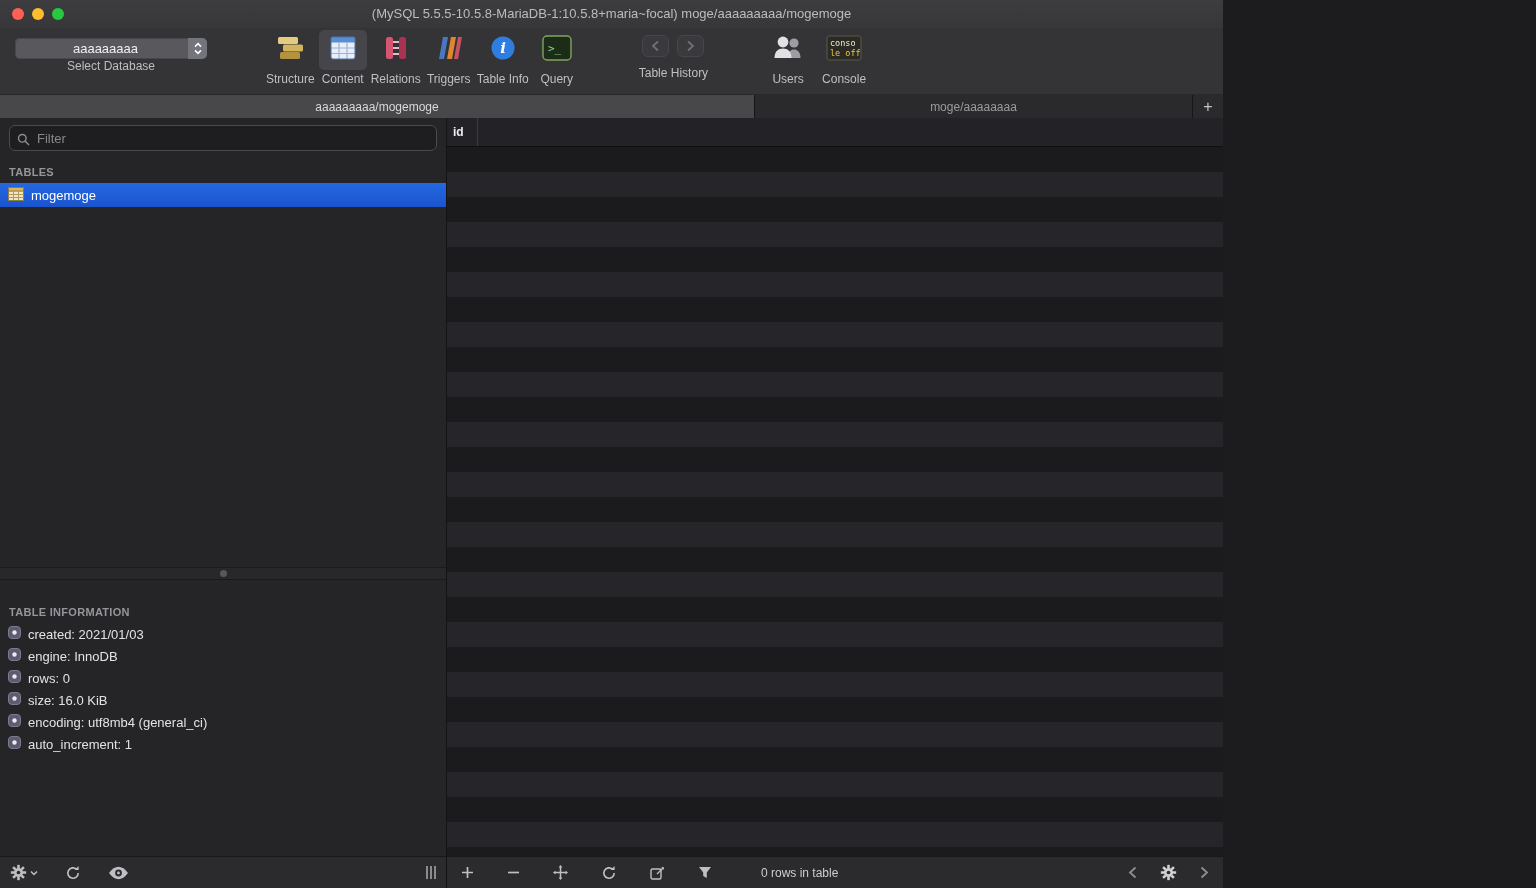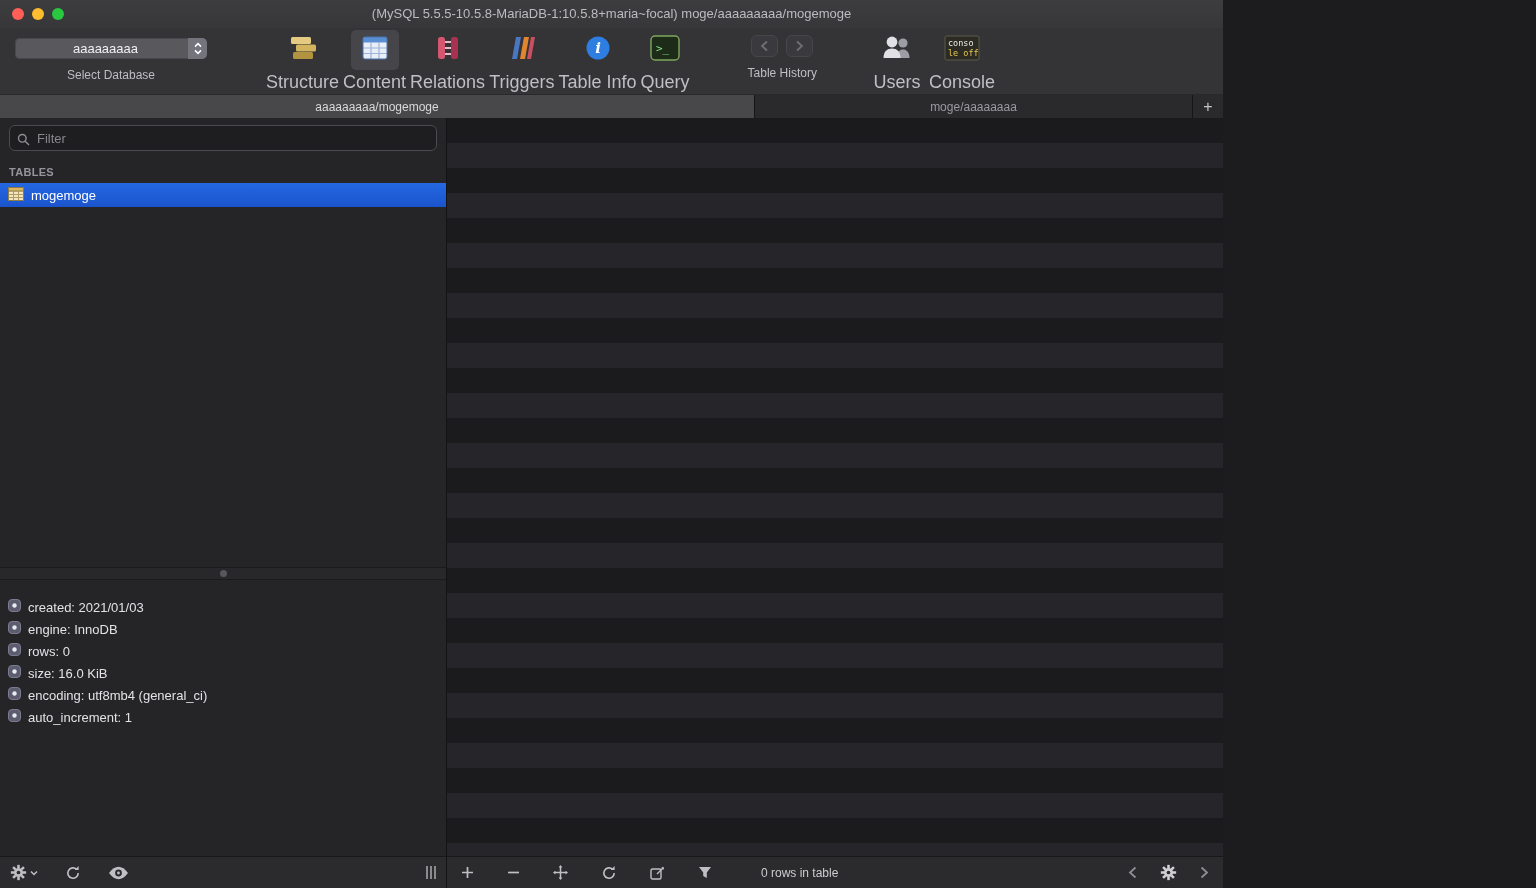--- a/index.html
+++ b/index.html
@@ -13,27 +13,27 @@
   .traffic { position: absolute; left: 12px; top: 8px; display: flex; gap: 8px; }
   .tl { width: 12px; height: 12px; border-radius: 50%; }
   .titlebar .title { text-align: center; line-height: 28px; font-size: 13px; color: #bcbcc0; white-space: nowrap; }
 
   
   .toolbar { height: 66px; background: #343437; display: flex; align-items: flex-start; flex: 0 0 auto; }
   .db-group { width: 206px; margin-left: 8px; display: flex; flex-direction: column; align-items: center; }
   .popup { margin-top: 10px; width: 192px; height: 21px; background: #58585d; border-radius: 5px; display: flex; align-items: center; box-shadow: 0 0 0 1px #47474c inset; cursor: default; padding-left: 8px; }
   .popup .pval { flex: 1; text-align: center; font-size: 13px; color: #f0f0f3; }
   .popup .stepper { width: 19px; height: 21px; background: #74747c; border-radius: 0 5px 5px 0; display: flex; align-items: center; justify-content: center; }
-  .db-caption { margin-top: 9px; font-size: 12px; color: #bdbdc2; text-align: center; }
+  .db-caption { font-size: 12px; color: #bdbdc2; text-align: center; }
 
   .titems { display: flex; margin-left: 52px; gap: 4px; }
   .titem { display: flex; flex-direction: column; align-items: center; padding-top: 2px; }
   .titem .ibox { min-width: 48px; height: 40px; display: flex; align-items: center; justify-content: center; border-radius: 5px; padding: 0 5px; }
   .titem.active .ibox { background: #45454a; }
-  .titem .tlabel { font-size: 18px; color: #bfbfc4; margin-top: 2px; white-space: nowrap; }
+  .titem .tlabel { font-size: 12px; color: #bfbfc4; margin-top: 2px; white-space: nowrap; }
 
   .history-group { margin-left: 58px; display: flex; flex-direction: column; align-items: center; padding-top: 7px; }
   .hist-btns { display: flex; gap: 8px; }
   .hist-btn { width: 27px; height: 22px; background: #3a3a3e; border: 1px solid #47474b; border-radius: 6px; display: flex; align-items: center; justify-content: center; }
   .history-group .tlabel { font-size: 12px; color: #bfbfc4; margin-top: 9px; }
 
   .right-items { margin-left: 56px; display: flex; gap: 8px; }
 
   
   .tabbar { height: 24px; display: flex; background: #86efac; border-top: 1px solid #29292c; flex: 0 0 auto; }
@@ -260,20 +260,21 @@
           </span>
           <span>mogemoge</span>
         </div>
       </div>
 
       <div class="splitter">
         <div class="dot"></div>
       </div>
 
       <div class="info-section">
+        <div class="side-heading" style="padding-top:10px">TABLE INFORMATION</div>
 
         <div class="info-row">
           <span><svg width="13" height="13" viewBox="0 0 13 13">
                 <rect x="0.5" y="0.5" width="12" height="12" rx="3.5" fill="#5c5c6e" stroke="#7b7b92"></rect>
                 <circle cx="6.5" cy="6.5" r="2.2" fill="#eaeaf2"></circle>
               </svg></span>
           <span>created: 2021/01/03</span>
         </div>
         <div class="info-row">
           <span><svg width="13" height="13" viewBox="0 0 13 13">
@@ -347,20 +348,23 @@
         </button>
         <span class="handle">
             <i></i>
             <i></i>
             <i></i>
           </span>
       </div>
     </div>
 
     <div class="content">
+      <div class="col-header">
+        <div class="col-cell">id</div>
+      </div>
 
       <div class="grid"></div>
 
       <div class="content-bottom">
         <button class="icon-btn">
           <svg width="13" height="13" viewBox="0 0 13 13">
               <path d="M6.5 1 V12 M1 6.5 H12" stroke="#bfbfc4" stroke-width="1.7" fill="none"></path>
             </svg>
         </button>
         <button class="icon-btn">

